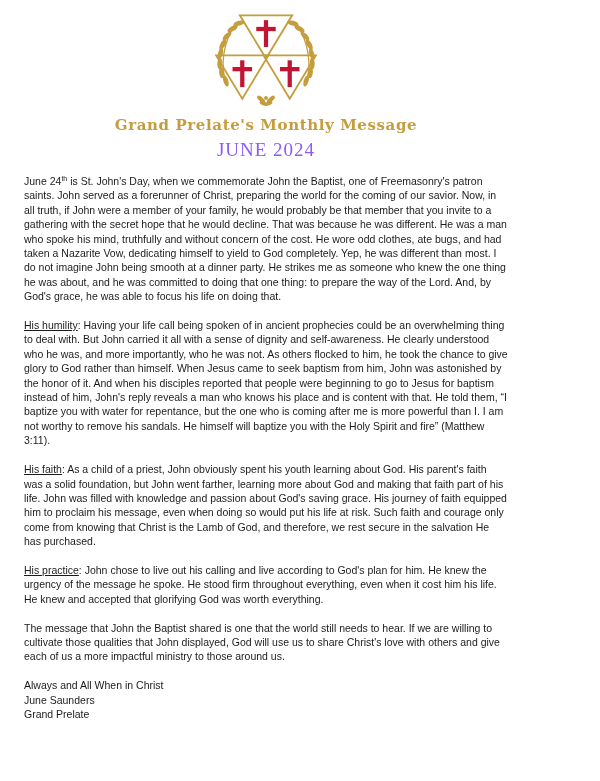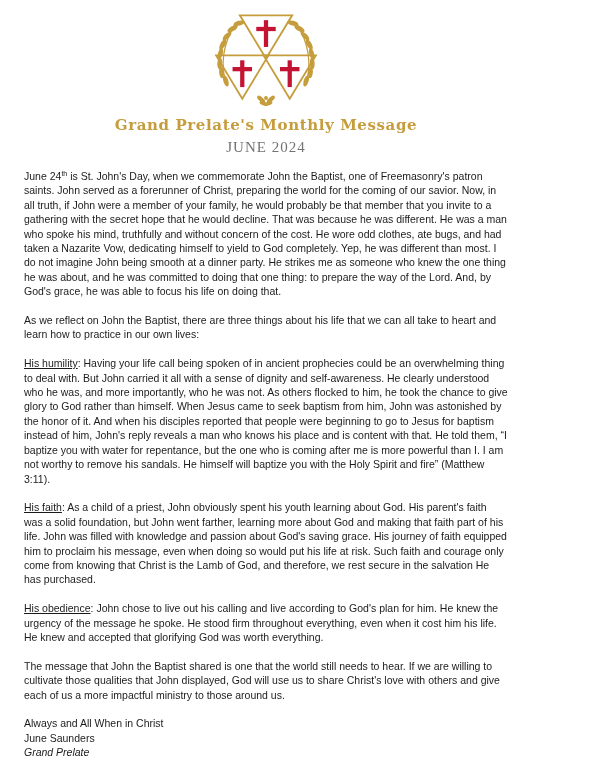--- a/index.html
+++ b/index.html
@@ -25,42 +25,42 @@
     font-weight: bold;
     font-size: 15px;
     letter-spacing: 0.6px;
     color: #c59d3c;
   }
   .doc-date {
     margin: 5px 0 8px 0;
     text-align: center;
     font-family: "Liberation Serif", serif;
     font-weight: normal;
-    font-size: 15px;
+    font-size: 19px;
     letter-spacing: 1px;
-    color: #737373;
+    color: #8b5cf6;
   }
   .content {
     margin: 13px 24px 0 24px;
     font-size: 10.5px;
     line-height: 14.4px;
     text-align: left;
   }
   .content p { margin: 0 0 14.4px 0; }
   .lead {
     font-weight: normal;
     text-decoration: underline;
   }
   sup.ord {
     font-size: 7px;
     line-height: 0;
     vertical-align: super;
   }
   .signature { margin-bottom: 0; }
-  .italic { font-style: italic; }
+  .italic { }
 </style>
 </head>
 <body>
 
 <div class="page">
 
   <div class="emblem">
     <svg width="122" height="101" viewBox="0 0 200 166" xmlns="http://www.w3.org/2000/svg">
 
       <g fill="#c59d3c" stroke="none">
@@ -111,27 +111,26 @@
     </svg>
   </div>
 
   <h1 class="doc-title">Grand Prelate's Monthly Message</h1>
   <h2 class="doc-date">JUNE 2024</h2>
 
   <div class="content">
 
     <p><span>June 24</span><sup class="ord">th</sup><span> is St. John's Day, when we commemorate John the Baptist, one of Freemasonry's patron saints. John served as a forerunner of Christ, preparing the world for the coming of our savior. Now, in all truth, if John were a member of your family, he would probably be that member that you invite to a gathering with the secret hope that he would decline. That was because he was different. He was a man who spoke his mind, truthfully and without concern of the cost. He wore odd clothes, ate bugs, and had taken a Nazarite Vow, dedicating himself to yield to God completely. Yep, he was different than most. I do not imagine John being smooth at a dinner party. He strikes me as someone who knew the one thing he was about, and he was committed to doing that one thing: to prepare the way of the Lord. And, by God's grace, he was able to focus his life on doing that.</span></p>
 
-    <p>As we reflect on John the Baptist, there are three things about his life that we can all take to heart and learn how to practice in our own lives:</p>
 
     <p><span class="lead">His humility</span><span>: Having your life call being spoken of in ancient prophecies could be an overwhelming thing to deal with. But John carried it all with a sense of dignity and self-awareness. He clearly understood who he was, and more importantly, who he was not. As others flocked to him, he took the chance to give glory to God rather than himself. When Jesus came to seek baptism from him, John was astonished by the honor of it. And when his disciples reported that people were beginning to go to Jesus for baptism instead of him, John's reply reveals a man who knows his place and is content with that. He told them, “I baptize you with water for repentance, but the one who is coming after me is more powerful than I. I am not worthy to remove his sandals. He himself will baptize you with the Holy Spirit and fire” (Matthew 3:11).</span></p>
 
     <p><span class="lead">His faith</span><span>: As a child of a priest, John obviously spent his youth learning about God. His parent's faith was a solid foundation, but John went farther, learning more about God and making that faith part of his life. John was filled with knowledge and passion about God's saving grace. His journey of faith equipped him to proclaim his message, even when doing so would put his life at risk. Such faith and courage only come from knowing that Christ is the Lamb of God, and therefore, we rest secure in the salvation He has purchased.</span></p>
 
-    <p><span class="lead">His obedience</span><span>: John chose to live out his calling and live according to God's plan for him. He knew the urgency of the message he spoke. He stood firm throughout everything, even when it cost him his life. He knew and accepted that glorifying God was worth everything.</span></p>
+    <p><span class="lead">His practice</span><span>: John chose to live out his calling and live according to God's plan for him. He knew the urgency of the message he spoke. He stood firm throughout everything, even when it cost him his life. He knew and accepted that glorifying God was worth everything.</span></p>
 
     <p>The message that John the Baptist shared is one that the world still needs to hear. If we are willing to cultivate those qualities that John displayed, God will use us to share Christ's love with others and give each of us a more impactful ministry to those around us.</p>
 
     <p class="signature">
       <span>Always and All When in Christ</span><br>
       <span>June Saunders</span><br>
       <span class="italic">Grand Prelate</span>
     </p>
 
   </div>

